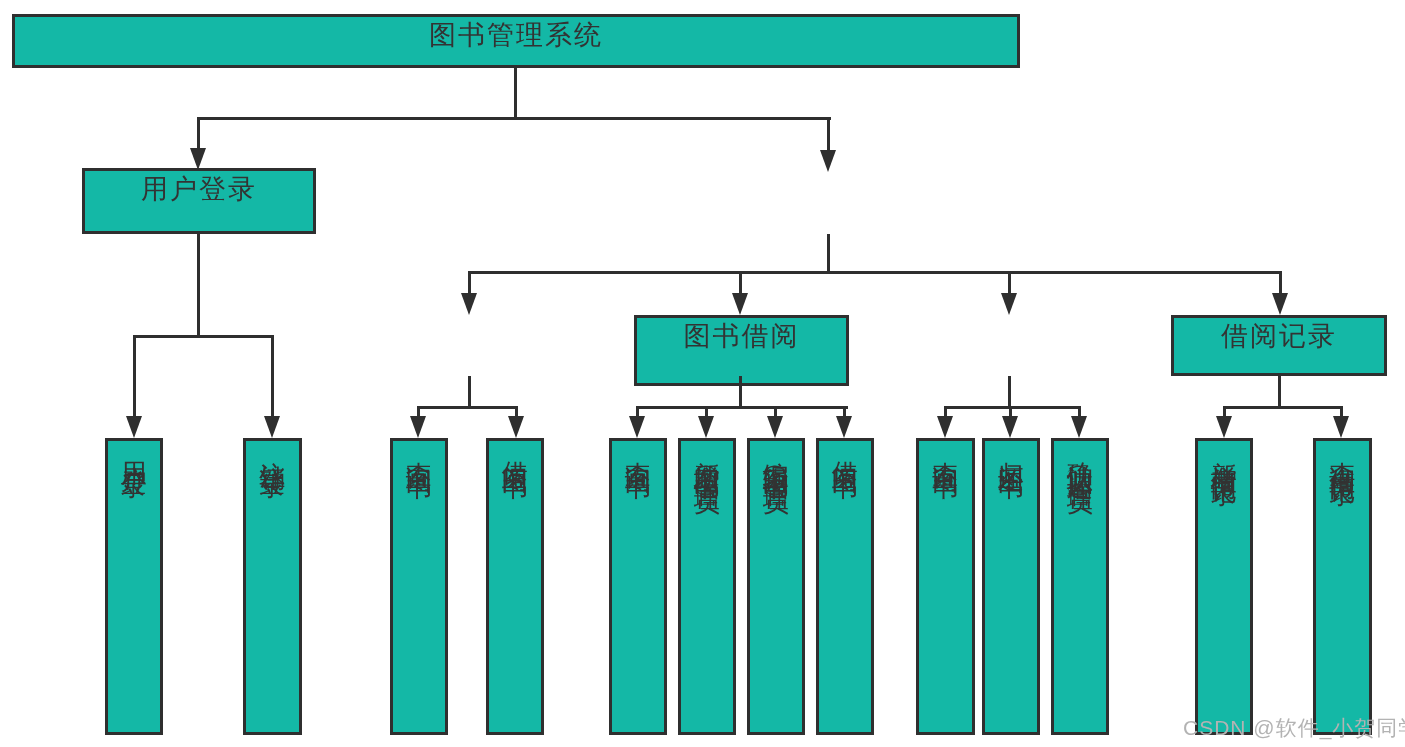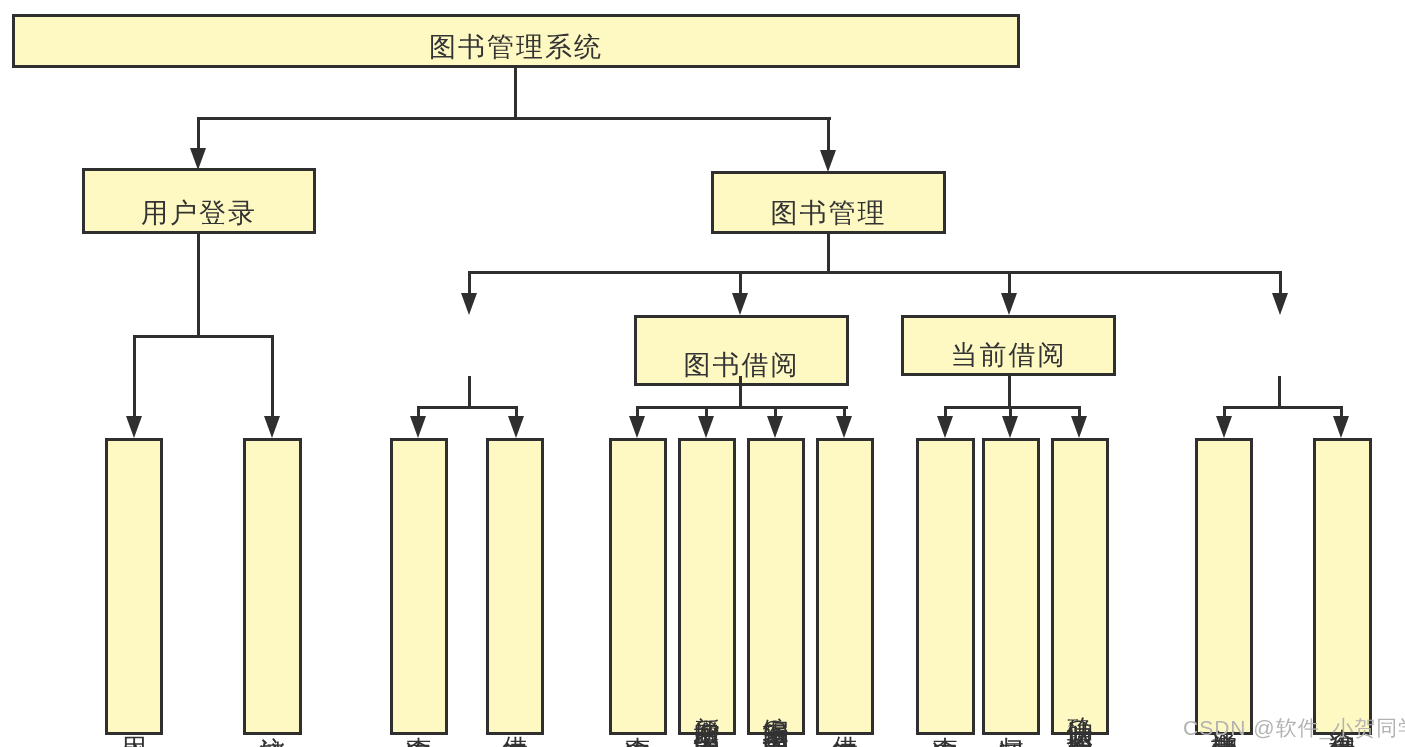--- a/index.html
+++ b/index.html
@@ -2,22 +2,22 @@
 <html><head>
 <meta charset="utf-8">
 <style>
   html,body { margin:0; padding:0; background:#ffffff; }
   #stage {
     position:relative; width:1405px; height:747px; background:#ffffff;
     font-family:"Liberation Sans", sans-serif; overflow:hidden;
   }
   .box {
     position:absolute; box-sizing:border-box;
-    border:3px solid #2f2f2f; background:#fef9c3;
-    display:flex; align-items:flex-end; justify-content:center;
+    border:3px solid #2f2f2f; background:#14b8a6;
+    display:flex; align-items:flex-start; justify-content:center;
     color:#333333;
   }
   .hlabel { font-size:27px; letter-spacing:2px; white-space:nowrap; }
   .vtext  {
     writing-mode:vertical-rl; text-orientation:mixed;
     font-size:26px; letter-spacing:4px; line-height:1.1; white-space:nowrap;
   }
   .line  { position:absolute; background:#2f2f2f; }
   .arrow {
     position:absolute; width:0; height:0;
@@ -41,23 +41,20 @@
   <div class="line" style="left:514px; top:68px;  width:3px;  height:51px;"></div>
   <div class="line" style="left:197px; top:117px; width:634px; height:3px;"></div>
   <div class="line" style="left:197px; top:117px; width:3px;  height:34px;"></div>
   <div class="arrow" style="left:190px; top:148px;"></div>
   <div class="line" style="left:827px; top:117px; width:3px;  height:36px;"></div>
   <div class="arrow" style="left:820px; top:150px;"></div>
 
   <div class="box" style="left:82px; top:168px; width:234px; height:66px;">
     <span class="hlabel">用户登录</span>
   </div>
-  <div class="box" style="left:711px; top:171px; width:235px; height:63px;">
-    <span class="hlabel">图书管理</span>
-  </div>
 
   <div class="line" style="left:197px; top:234px; width:3px;  height:104px;"></div>
   <div class="line" style="left:133px; top:335px; width:141px; height:3px;"></div>
   <div class="line" style="left:133px; top:335px; width:3px;  height:82px;"></div>
   <div class="arrow" style="left:126px; top:416px;"></div>
   <div class="line" style="left:271px; top:335px; width:3px;  height:82px;"></div>
   <div class="arrow" style="left:264px; top:416px;"></div>
 
   <div class="line" style="left:827px; top:234px; width:3px;  height:40px;"></div>
   <div class="line" style="left:468px; top:271px; width:814px; height:3px;"></div>
@@ -66,22 +63,22 @@
   <div class="line" style="left:739px;  top:271px; width:3px; height:24px;"></div>
   <div class="arrow" style="left:732px;  top:293px;"></div>
   <div class="line" style="left:1008px; top:271px; width:3px; height:24px;"></div>
   <div class="arrow" style="left:1001px; top:293px;"></div>
   <div class="line" style="left:1279px; top:271px; width:3px; height:24px;"></div>
   <div class="arrow" style="left:1272px; top:293px;"></div>
 
   <div class="box" style="left:634px; top:315px; width:215px; height:71px;">
     <span class="hlabel">图书借阅</span>
   </div>
-  <div class="box" style="left:901px; top:315px; width:215px; height:61px;">
-    <span class="hlabel">当前借阅</span>
+  <div class="box" style="left:1171px; top:315px; width:216px; height:61px;">
+    <span class="hlabel">借阅记录</span>
   </div>
 
   <div class="line" style="left:468px; top:376px; width:3px;   height:33px;"></div>
   <div class="line" style="left:417px; top:406px; width:101px; height:3px;"></div>
   <div class="line" style="left:417px; top:406px; width:3px;   height:12px;"></div>
   <div class="arrow" style="left:410px; top:416px;"></div>
   <div class="line" style="left:515px; top:406px; width:3px;   height:12px;"></div>
   <div class="arrow" style="left:508px; top:416px;"></div>
 
   <div class="line" style="left:739px; top:376px; width:3px;   height:33px;"></div>

